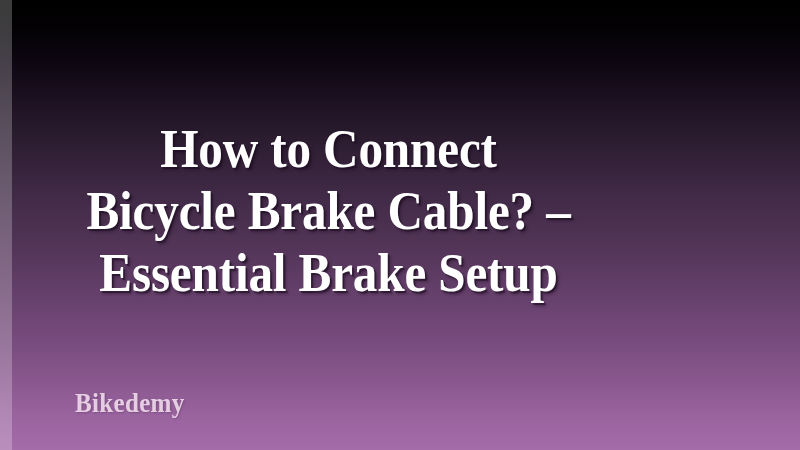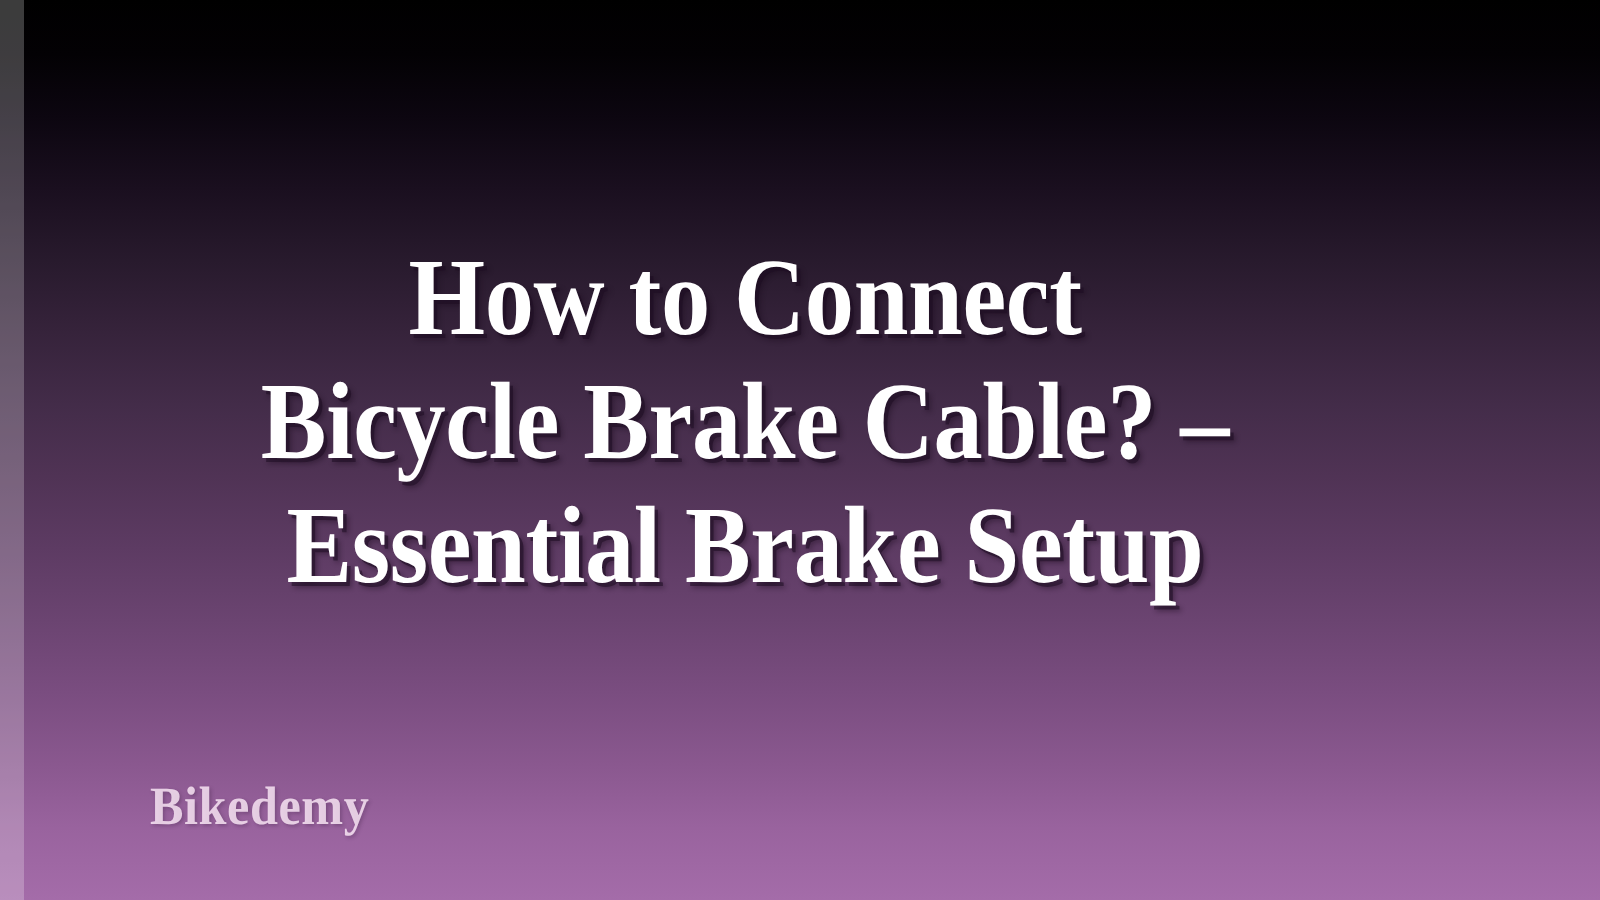--- a/index.html
+++ b/index.html
@@ -47,21 +47,20 @@
   }
 
   #title-block {
     position: absolute;
     left: 0;
     top: 118px;
     width: 651px;
     text-align: center;
     padding-left: 6px;
     box-sizing: border-box;
-    margin-left: 44px;
   }
 
   .title-line {
     display: block;
     color: #ffffff;
     font-size: 55px;
     line-height: 62px;
     font-weight: 700;
     letter-spacing: -0.2px;
     white-space: nowrap;

